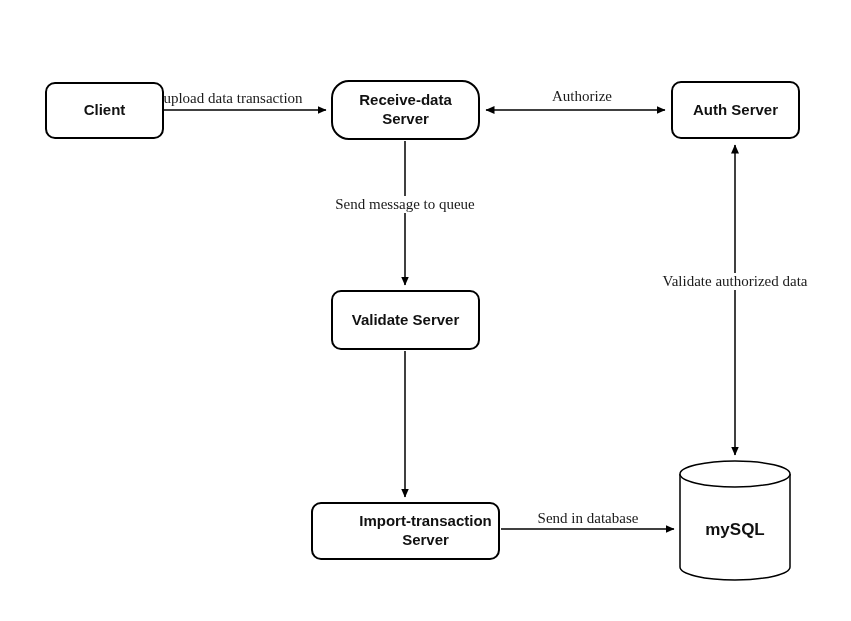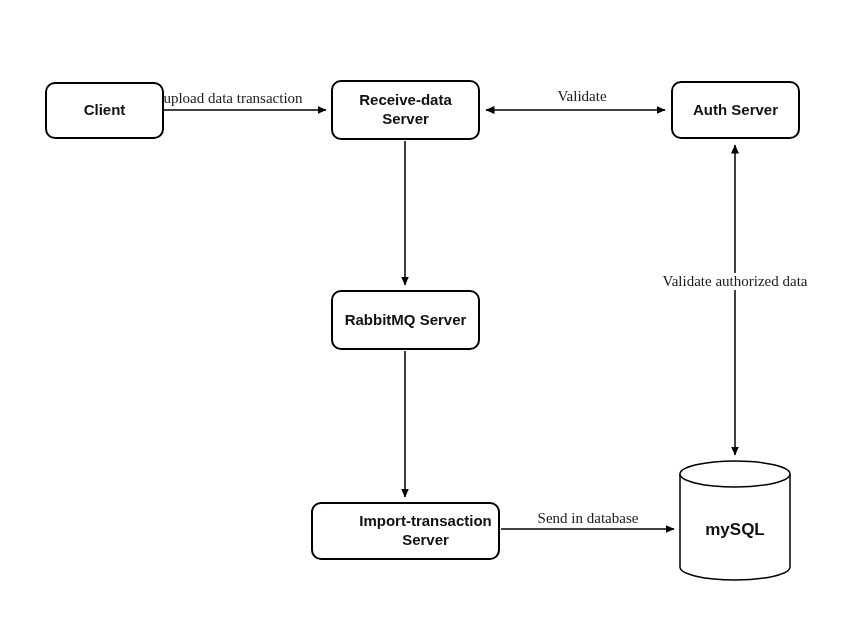--- a/index.html
+++ b/index.html
@@ -34,21 +34,21 @@
     text-align: center;
   }
   .node-label {
     font-weight: bold;
     font-size: 15px;
     line-height: 1.25;
     color: #111111;
     font-family: "Liberation Sans", sans-serif;
   }
   .node-client        { left: 21px;  top: 82px;  width: 119px; height: 57px; margin-left: 24px; }
-  .node-receive-data  { left: 331px; top: 80px;  width: 149px; height: 60px; }
+  .node-receive-data  { left: 331px; top: 80px;  width: 149px; height: 60px; border-radius: 18px; }
   .node-auth          { left: 671px; top: 81px;  width: 129px; height: 58px; }
   .node-rabbitmq      { left: 331px; top: 290px; width: 149px; height: 60px; }
   .node-import        { left: 311px; top: 502px; width: 189px; height: 58px; padding-left: 40px; }
   .node-receive-data .node-label { max-width: 112px; }
   .node-import .node-label       { max-width: 165px; }
   .db-label {
     position: absolute;
     left: 680px;
     top: 520px;
     width: 110px;
@@ -99,38 +99,39 @@
 
     <line x1="735" y1="145" x2="735" y2="455" stroke="#000000" stroke-width="1.5" marker-start="url(#arrow)" marker-end="url(#arrow)"></line>
 
     <g stroke="#000000" stroke-width="1.5" fill="#ffffff">
       <path d="M680,474 L680,567 A55,13 0 0 0 790,567 L790,474"></path>
       <ellipse cx="735" cy="474" rx="55" ry="13"></ellipse>
     </g>
   </svg>
 
   <span class="edge-label lbl-upload">upload data transaction</span>
-  <span class="edge-label lbl-authorize">Validate</span>
+  <span class="edge-label lbl-authorize">Authorize</span>
+  <span class="edge-label lbl-send">Send message to queue</span>
   <span class="edge-label lbl-validate">Validate authorized data</span>
   <span class="edge-label lbl-store">Send in database</span>
 
   <div class="node node-client">
     <span class="node-label">Client</span>
   </div>
 
   <div class="node node-receive-data">
     <span class="node-label">Receive-data Server</span>
   </div>
 
   <div class="node node-auth">
     <span class="node-label">Auth Server</span>
   </div>
 
   <div class="node node-rabbitmq">
-    <span class="node-label">RabbitMQ Server</span>
+    <span class="node-label">Validate Server</span>
   </div>
 
   <div class="node node-import">
     <span class="node-label">Import-transaction Server</span>
   </div>
 
   <div class="db-label">mySQL</div>
 
 </div>
 

